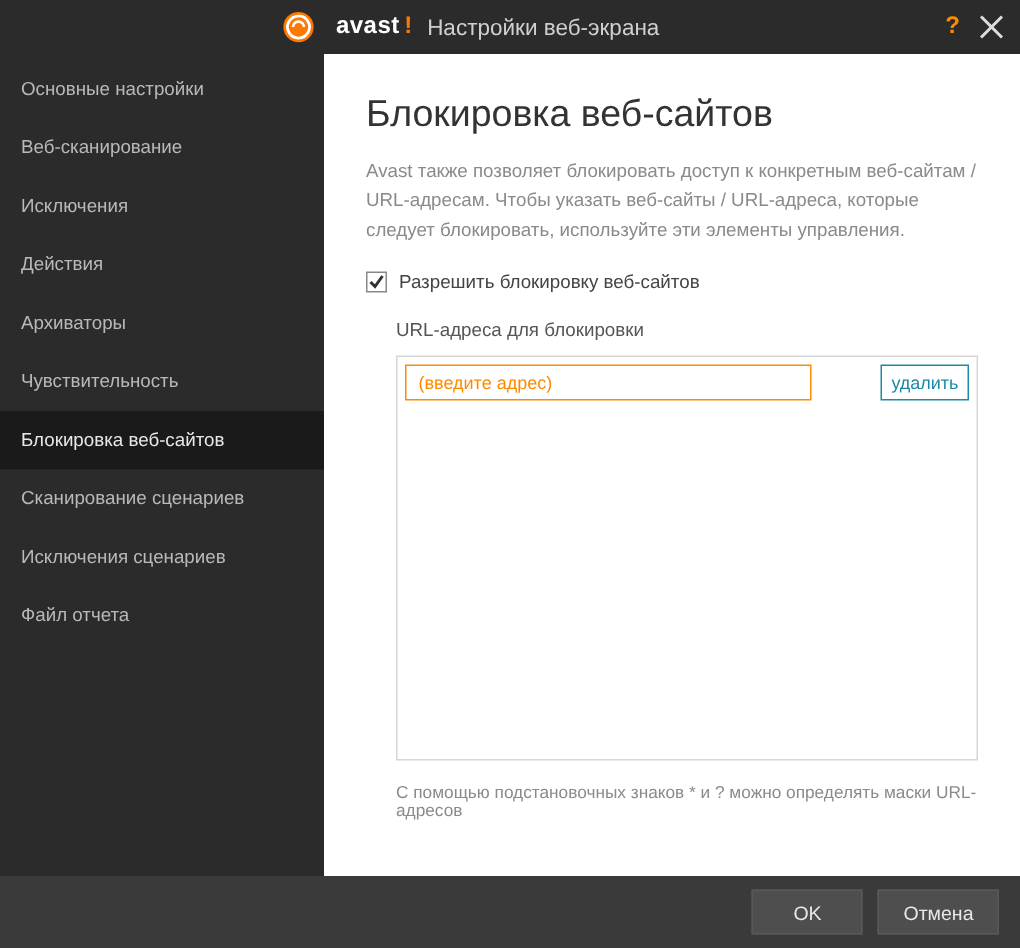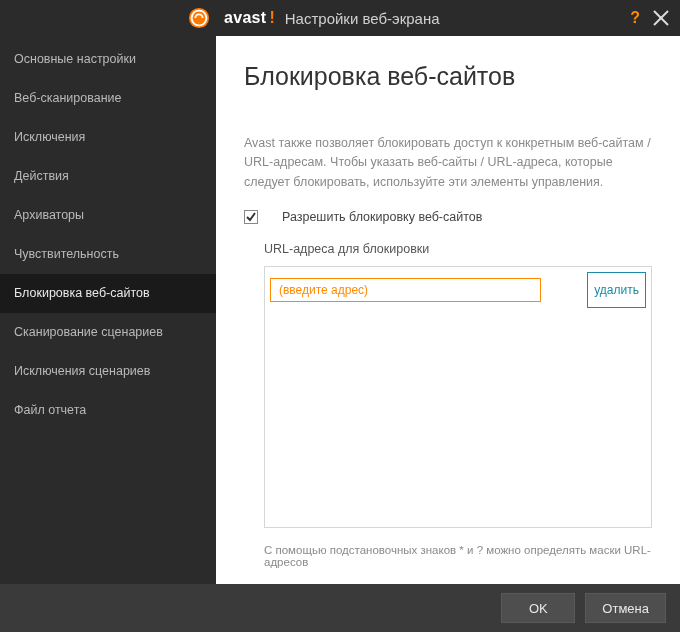--- a/index.html
+++ b/index.html
@@ -13,31 +13,31 @@
   .title-text { color: #d0d0d0; font-size: 15px; margin-left: 10px; }
   .title-spacer { flex: 1; }
   .help-icon { color: #ff8a00; font-size: 16px; font-weight: 700; margin-right: 12px; cursor: pointer; }
   .close-icon { width: 18px; height: 18px; cursor: pointer; }
   .body { flex: 1; display: flex; min-height: 0; }
   .sidebar { width: 216px; background: #2b2b2b; display: flex; flex-direction: column; padding-top: 4px; }
   .sidebar-item { color: #b9b9b9; font-size: 12.5px; padding: 12px 14px; cursor: pointer; line-height: 1.2; }
   .sidebar-item.active { background: #1a1a1a; color: #e8e8e8; }
   .main { flex: 1; background: #fff; padding: 26px 28px 16px 28px; display: flex; flex-direction: column; min-height: 0; }
   .main h1 { font-size: 25px; font-weight: 400; color: #333; margin-bottom: 14px; }
-  .main .desc { font-size: 12.5px; color: #8a8a8a; line-height: 1.55; margin-bottom: 18px; margin-top: 29px; }
-  .check-row { display: flex; align-items: center; gap: 24px; margin-bottom: 18px; }
+  .main .desc { font-size: 12.5px; color: #8a8a8a; line-height: 1.55; margin-bottom: 18px; }
+  .check-row { display: flex; align-items: center; gap: 8px; margin-bottom: 18px; }
   .checkbox { width: 14px; height: 14px; border: 1px solid #888; background: #fff; display: inline-flex; align-items: center; justify-content: center; cursor: pointer; }
   .checkbox svg { width: 12px; height: 12px; }
   .check-label { font-size: 12.5px; color: #444; }
   .sub-label { font-size: 12.5px; color: #555; margin-left: 20px; margin-bottom: 10px; }
   .url-box { margin-left: 20px; border: 1px solid #d6d6d6; height: 270px; background: #fff; padding: 5px; display: flex; flex-direction: column; gap: 4px; overflow: hidden; }
   .url-row { display: flex; gap: 5px; align-items: center; }
   .url-input { flex: 1; height: 24px; border: 1px solid #ff8a00; padding: 0 8px; font-size: 12px; color: #ff7800; outline: none; background: #fff; }
   .url-input::placeholder { color: #ff8a00; }
-  .del-btn { height: 36px; border: 1px solid #1b8aa6; background: #fff; color: #1b8aa6; font-size: 12px; padding: 0 6px; cursor: pointer; margin-left: 41px; }
+  .del-btn { height: 24px; border: 1px solid #1b8aa6; background: #fff; color: #1b8aa6; font-size: 12px; padding: 0 6px; cursor: pointer; margin-left: 41px; }
   .add-btn { margin-left: 20px; margin-top: 10px; height: 30px; padding: 0 18px; background: #7d7d7d; color: #fff; border: none; font-size: 13px; cursor: pointer; width: fit-content; }
   .note { margin-left: 20px; font-size: 11.5px; color: #8a8a8a; margin-top: 16px; }
   .footer { height: 48px; background: #3a3a3a; display: flex; align-items: center; justify-content: flex-end; gap: 10px; padding: 0 14px; }
   .footer-btn { height: 30px; min-width: 74px; padding: 0 16px; background: #4e4e4e; color: #e8e8e8; border: 1px solid #595959; font-size: 13px; cursor: pointer; }
 </style>
 </head>
 <body>
 
 <div class="window">
 

